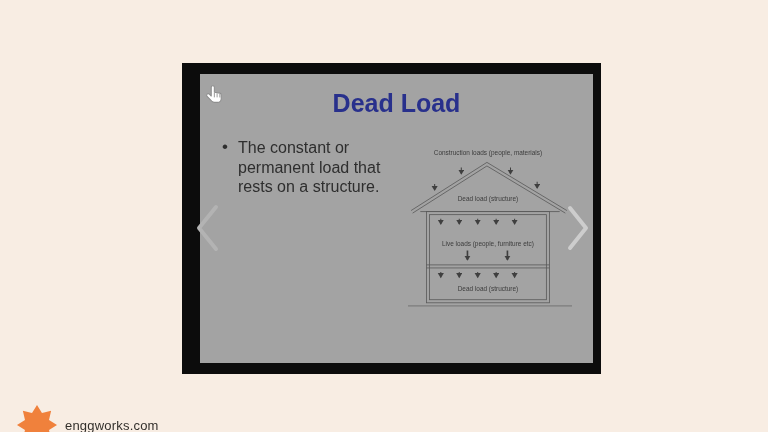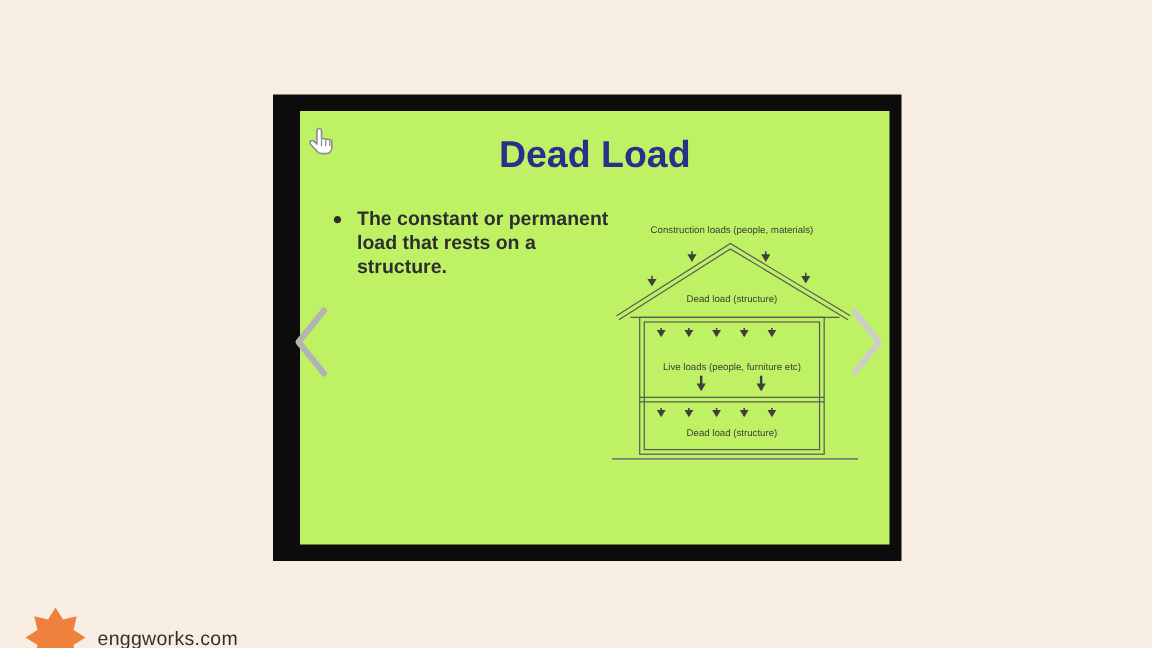--- a/index.html
+++ b/index.html
@@ -15,21 +15,21 @@
   .player-frame {
     position: absolute;
     left: 182px; top: 63px;
     width: 419px; height: 311px;
     background: #0c0c0c;
   }
   .slide {
     position: absolute;
     left: 18px; top: 11px;
     width: 393px; height: 289px;
-    background: #bef264;
+    background: #a3a3a3;
     overflow: hidden;
   }
 
   
   .cursor {
     position: absolute;
     left: 4px; top: 9px;
     width: 22px; height: 27px;
   }
 
@@ -47,22 +47,22 @@
   
   .bullets {
     position: absolute;
     left: 20px; top: 64px;
     width: 196px;
     list-style: none;
   }
   .bullets li {
     position: relative;
     padding-left: 18px;
-    font-size: 13px;
-    font-weight: 700;
+    font-size: 16px;
+    font-weight: 400;
     line-height: 1.22;
     color: #2e2e2e;
     margin-bottom: 5px;
   }
   .bullets li::before {
     content: "\2022";
     position: absolute;
     left: 2px; top: -1px;
     font-size: 17px;
     color: #2e2e2e;

